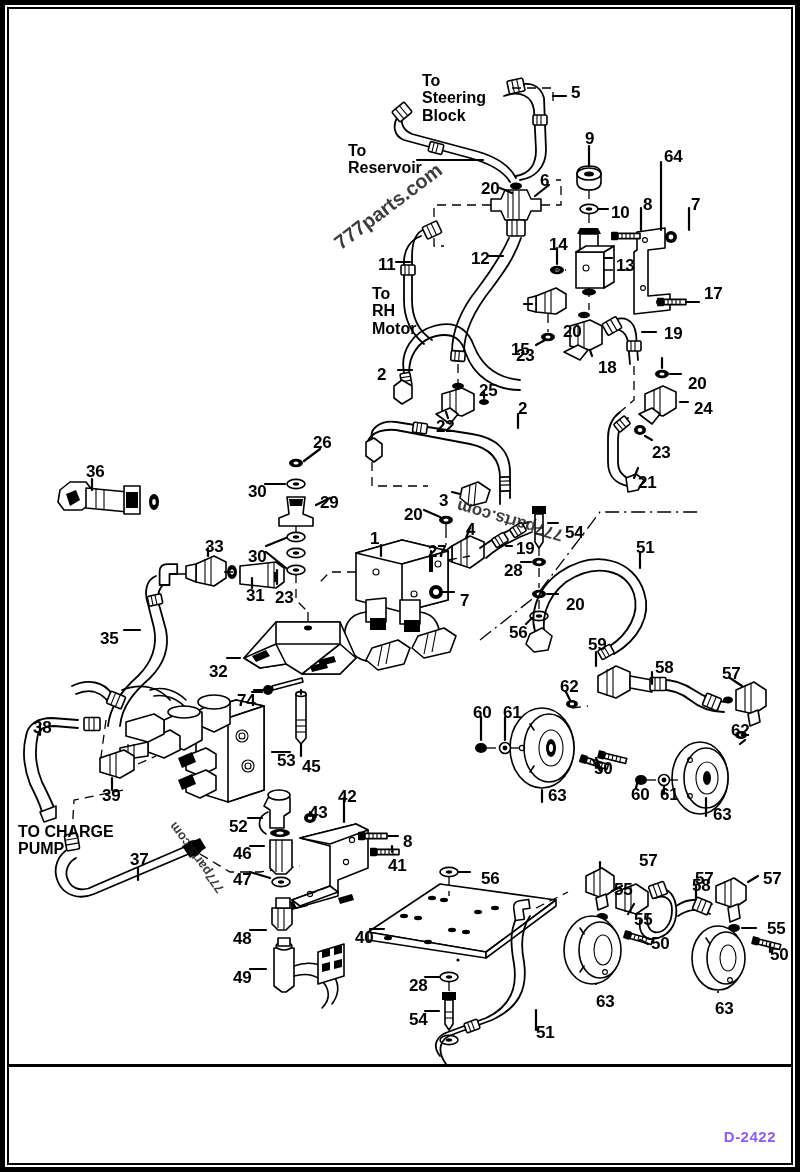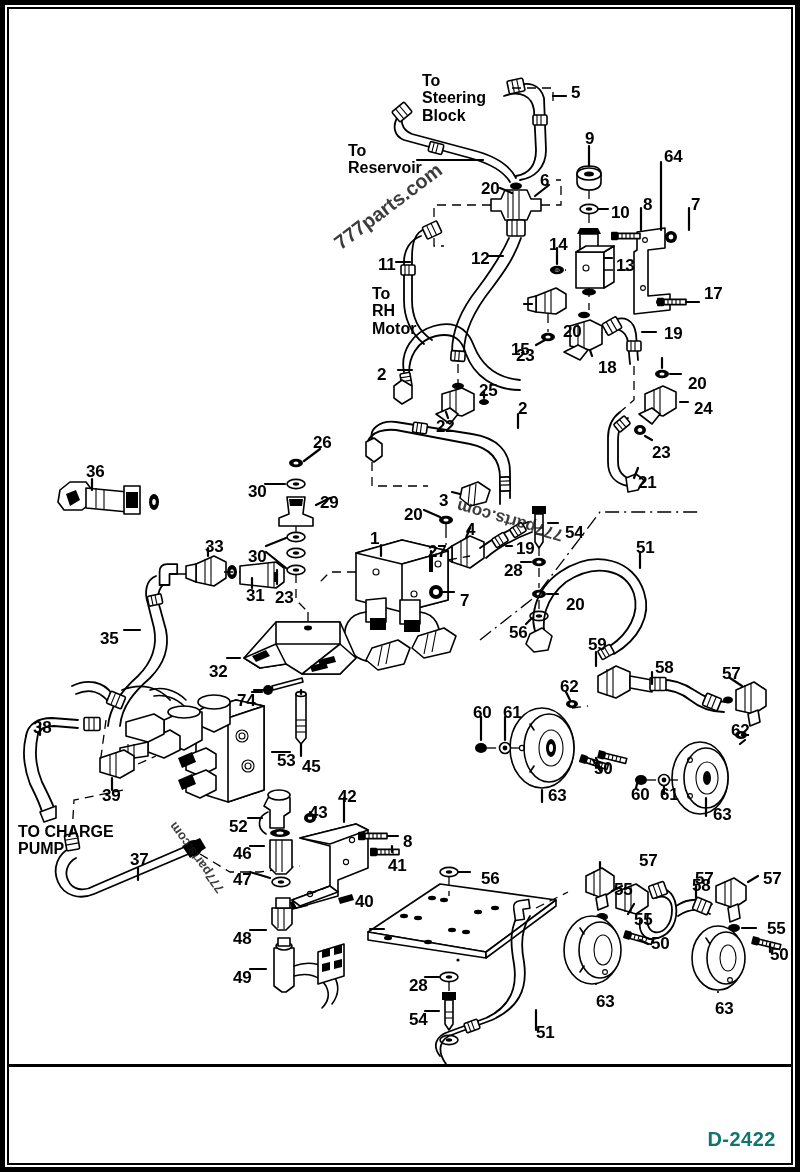--- a/index.html
+++ b/index.html
@@ -34,22 +34,22 @@
     font-weight:bold;color:#000;line-height:1.08;font-size:16px;
     white-space:pre-line;
   }
   
   .note{
     position:absolute;left:22px;top:1078px;width:700px;
     font-family:"Liberation Sans",sans-serif;font-weight:bold;
     font-size:14.5px;line-height:1.33;color:#000;white-space:pre-line;
   }
   .docid{
-    position:absolute;right:24px;top:1128px;font-weight:bold;font-size:20px;
-    font-family:"Liberation Sans",sans-serif;color:#0f766e;letter-spacing:0.5px;
+    position:absolute;right:24px;top:1128px;font-weight:bold;font-size:15px;
+    font-family:"Liberation Sans",sans-serif;color:#8b5cf6;letter-spacing:0.5px;
   }
   
   .wm{
     position:absolute;font-family:"Liberation Sans",sans-serif;
     font-weight:bold;color:#1a1a1a;opacity:.85;white-space:nowrap;
     pointer-events:none;
   }
   .wm1{left:330px;top:236px;font-size:20px;transform:rotate(-37deg);transform-origin:0 0;}
   .wm2{left:560px;top:545px;font-size:17px;transform:rotate(196deg);transform-origin:0 0;}
   .wm3{left:215px;top:896px;font-size:13px;transform:rotate(-126deg);transform-origin:0 0;}
@@ -846,21 +846,21 @@
       <div class="lbl" style="left: 388px; top: 857px;">41</div>
       <div class="lbl" style="left: 639px; top: 852px;">57</div>
       <div class="lbl" style="left: 695px; top: 870px;">57</div>
       <div class="lbl" style="left: 763px; top: 870px;">57</div>
       <div class="lbl" style="left: 481px; top: 870px;">56</div>
       <div class="lbl" style="left: 614px; top: 881px;">55</div>
       <div class="lbl" style="left: 692px; top: 877px;">58</div>
       <div class="lbl" style="left: 634px; top: 911px;">55</div>
       <div class="lbl" style="left: 767px; top: 920px;">55</div>
       <div class="lbl" style="left: 233px; top: 930px;">48</div>
-      <div class="lbl" style="left: 355px; top: 893px;">40</div>
+      <div class="lbl" style="left: 355px; top: 929px;">40</div>
       <div class="lbl" style="left: 651px; top: 935px;">50</div>
       <div class="lbl" style="left: 770px; top: 946px;">50</div>
       <div class="lbl" style="left: 233px; top: 969px;">49</div>
       <div class="lbl" style="left: 596px; top: 993px;">63</div>
       <div class="lbl" style="left: 715px; top: 1000px;">63</div>
       <div class="lbl" style="left: 409px; top: 977px;">28</div>
       <div class="lbl" style="left: 409px; top: 1011px;">54</div>
       <div class="lbl" style="left: 536px; top: 1024px;">51</div>
     </div>
 

